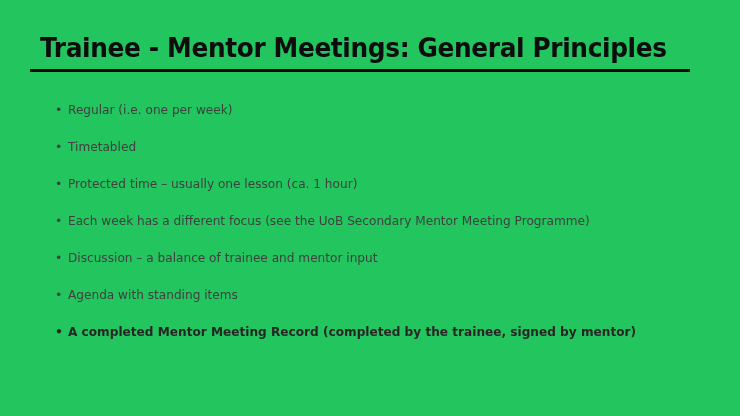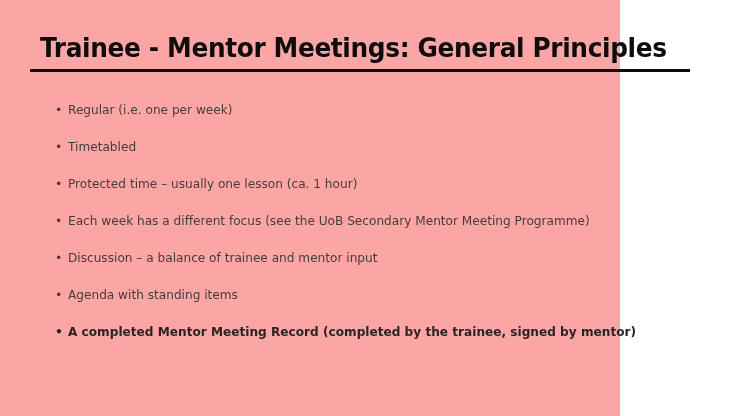--- a/index.html
+++ b/index.html
@@ -8,23 +8,23 @@
   }
   body {
     width: 740px;
     height: 416px;
     background: #ffffff;
     font-family: "Liberation Sans", sans-serif;
     overflow: hidden;
   }
   .slide {
     position: relative;
-    width: 620px;
+    width: 740px;
     height: 416px;
-    background: #fca5a5;
+    background: #22c55e;
     box-sizing: border-box;
   }
   .slide-title {
     position: absolute;
     left: 40px;
     top: 31px;
     width: 660px;
     font-family: "DejaVu Sans", sans-serif;
     font-size: 27px;
     font-weight: bold;

